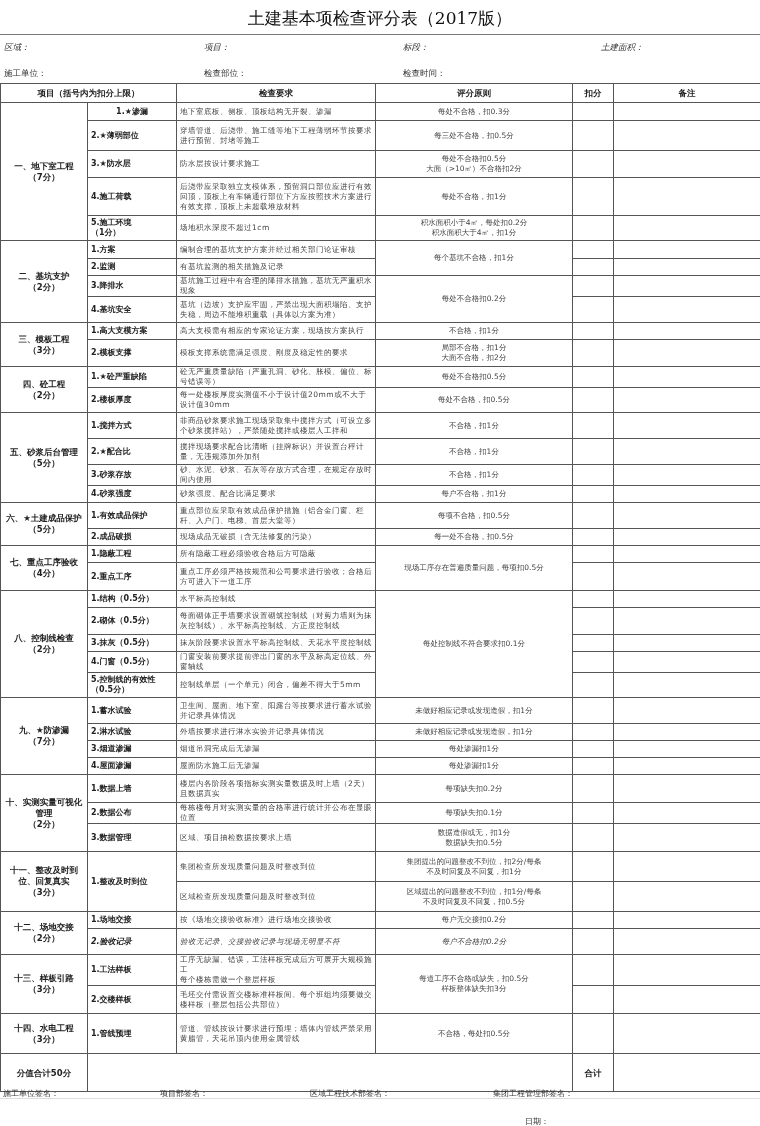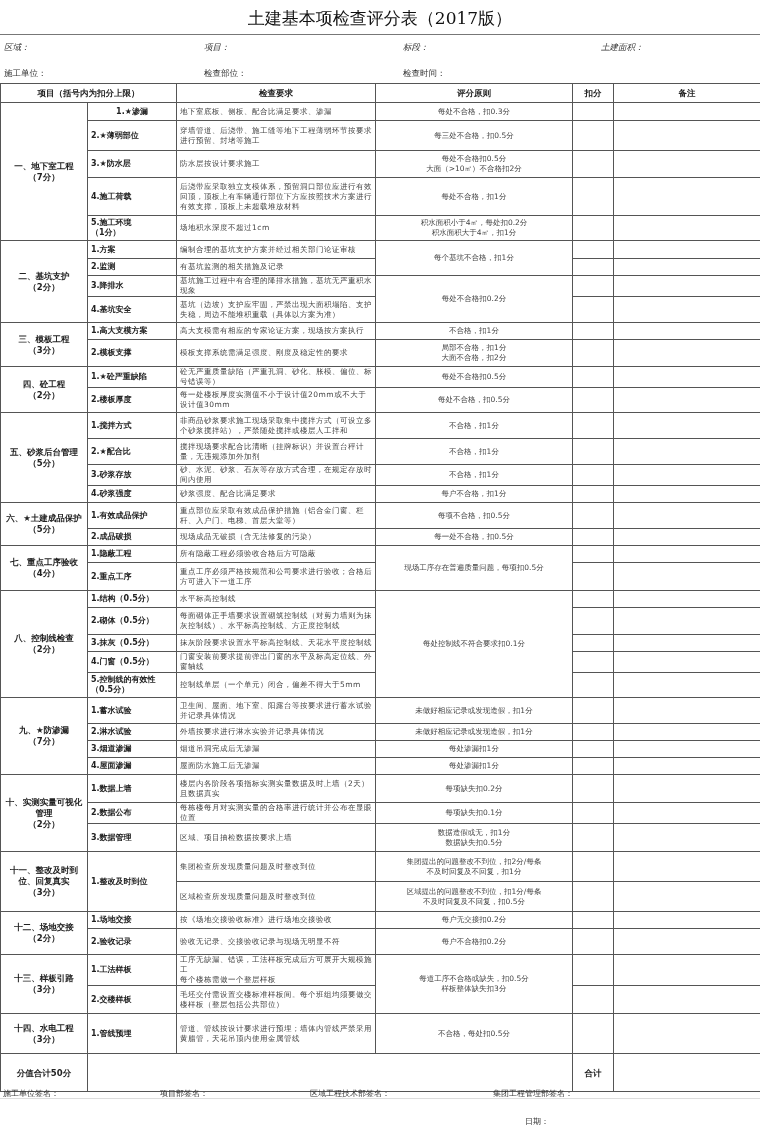--- a/index.html
+++ b/index.html
@@ -49,21 +49,21 @@
         <td class="hdr" colspan="2">项目（括号内为扣分上限）</td>
         <td class="hdr">检查要求</td>
         <td class="hdr">评分原则</td>
         <td class="hdr">扣分</td>
         <td class="hdr">备注</td>
       </tr>
       <tr style="height: 18px;">
         <td class="grp" rowspan="5" style="white-space: pre-line;">一、地下室工程
 （7分）</td>
         <td class="item" style="white-space: pre-line; text-align: center;">1.★渗漏</td>
-        <td class="req" style="white-space: pre-line;">地下室底板、侧板、配合比满足要求、渗漏</td>
+        <td class="req" style="white-space: pre-line;">地下室底板、侧板、顶板结构无开裂、渗漏</td>
         <td class="rule">每处不合格，扣0.3分</td>
         <td></td>
         <td></td>
       </tr>
       <tr style="height: 30px;">
         <td class="item" style="white-space: pre-line; margin-left: 34px;">2.★薄弱部位</td>
         <td class="req" style="white-space: pre-line;">穿墙管道、后浇带、施工缝等地下工程薄弱环节按要求进行预留、封堵等施工</td>
         <td class="rule">每三处不合格，扣0.5分</td>
         <td></td>
         <td></td>
@@ -321,21 +321,21 @@
       </tr>
       <tr style="height: 17px;">
         <td class="grp" rowspan="2" style="white-space: pre-line; margin-top: 24px;">十二、场地交接
 （2分）</td>
         <td class="item" style="white-space: pre-line;">1.场地交接</td>
         <td class="req" style="white-space: pre-line;">按《场地交接验收标准》进行场地交接验收</td>
         <td class="rule">每户无交接扣0.2分</td>
         <td></td>
         <td></td>
       </tr>
-      <tr style="height: 26px;">
+      <tr style="height: 26px; font-style: italic;">
         <td class="item" style="white-space: pre-line;">2.验收记录</td>
         <td class="req" style="white-space: pre-line;">验收无记录、交接验收记录与现场无明显不符</td>
         <td class="rule">每户不合格扣0.2分</td>
         <td></td>
         <td></td>
       </tr>
       <tr style="height: 28px;">
         <td class="grp" rowspan="2" style="white-space: pre-line;">十三、样板引路
 （3分）</td>
         <td class="item" style="white-space: pre-line;">1.工法样板</td>

